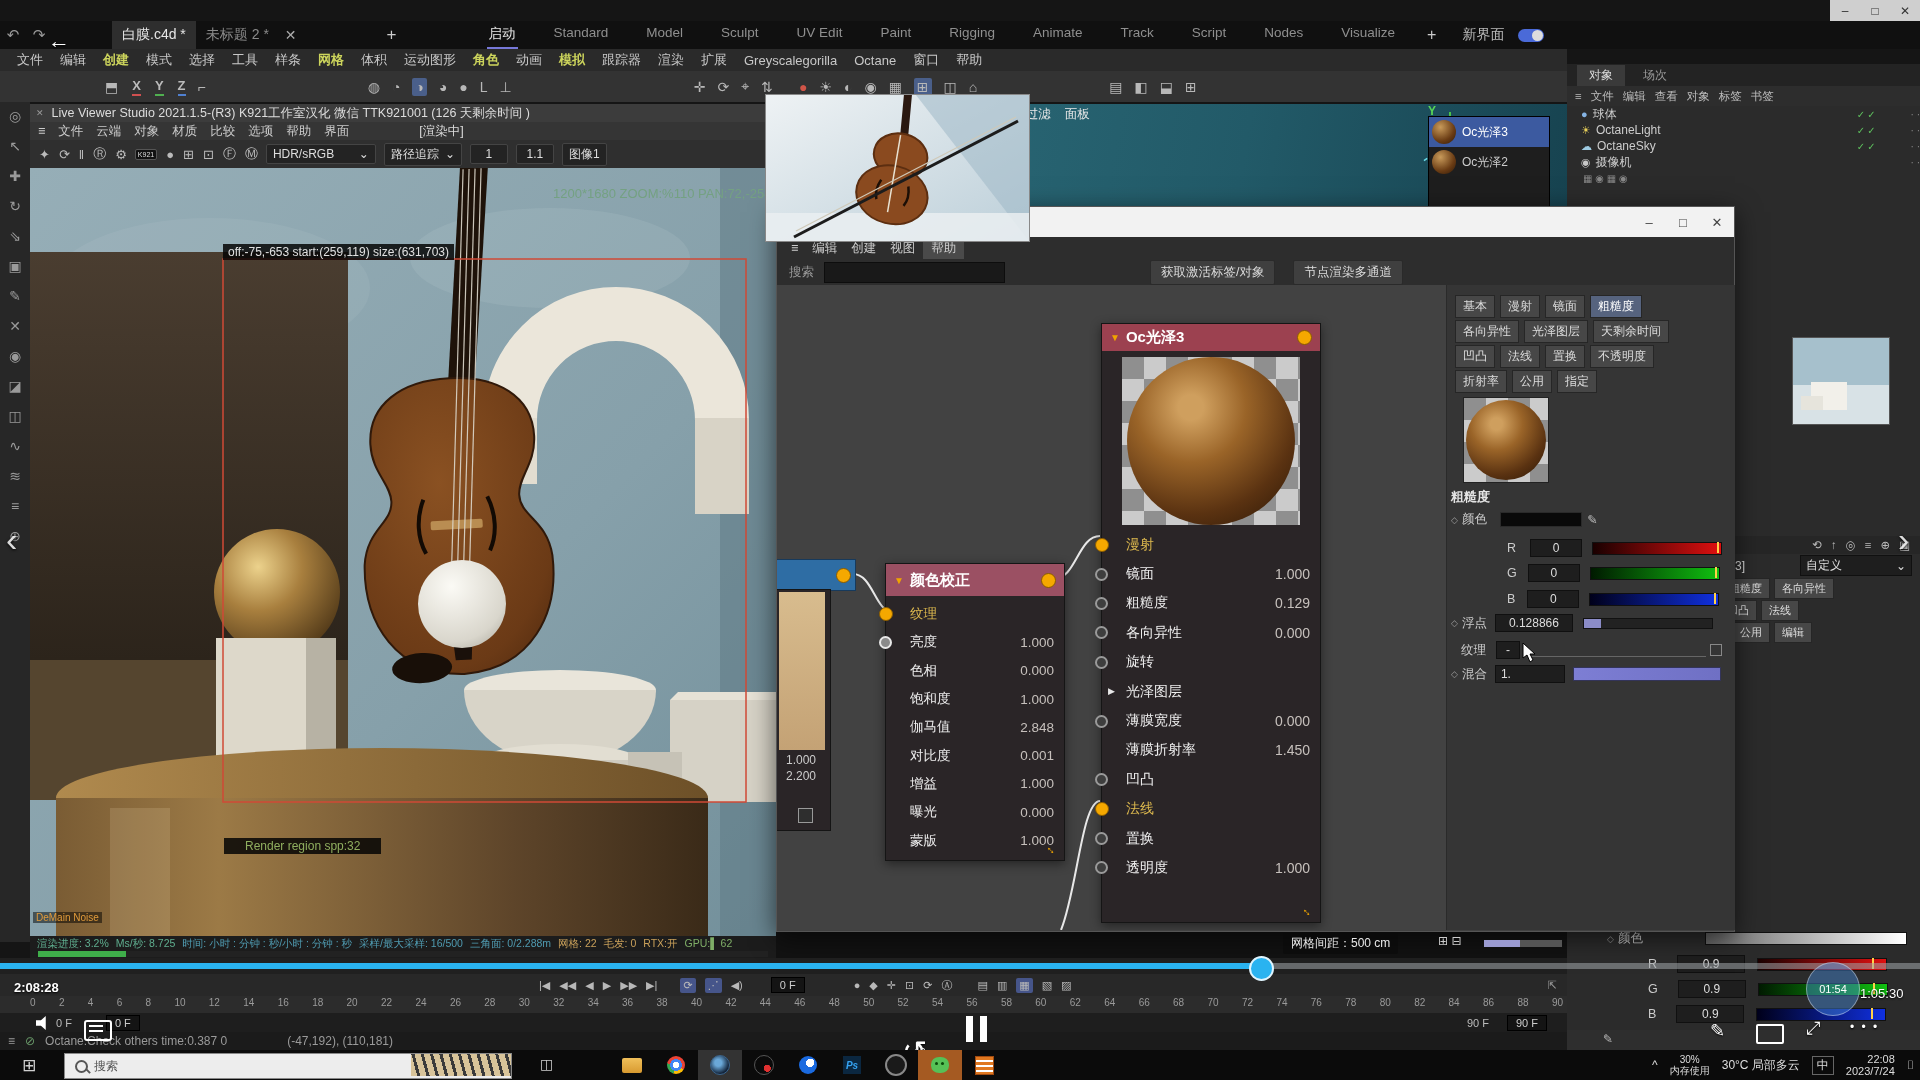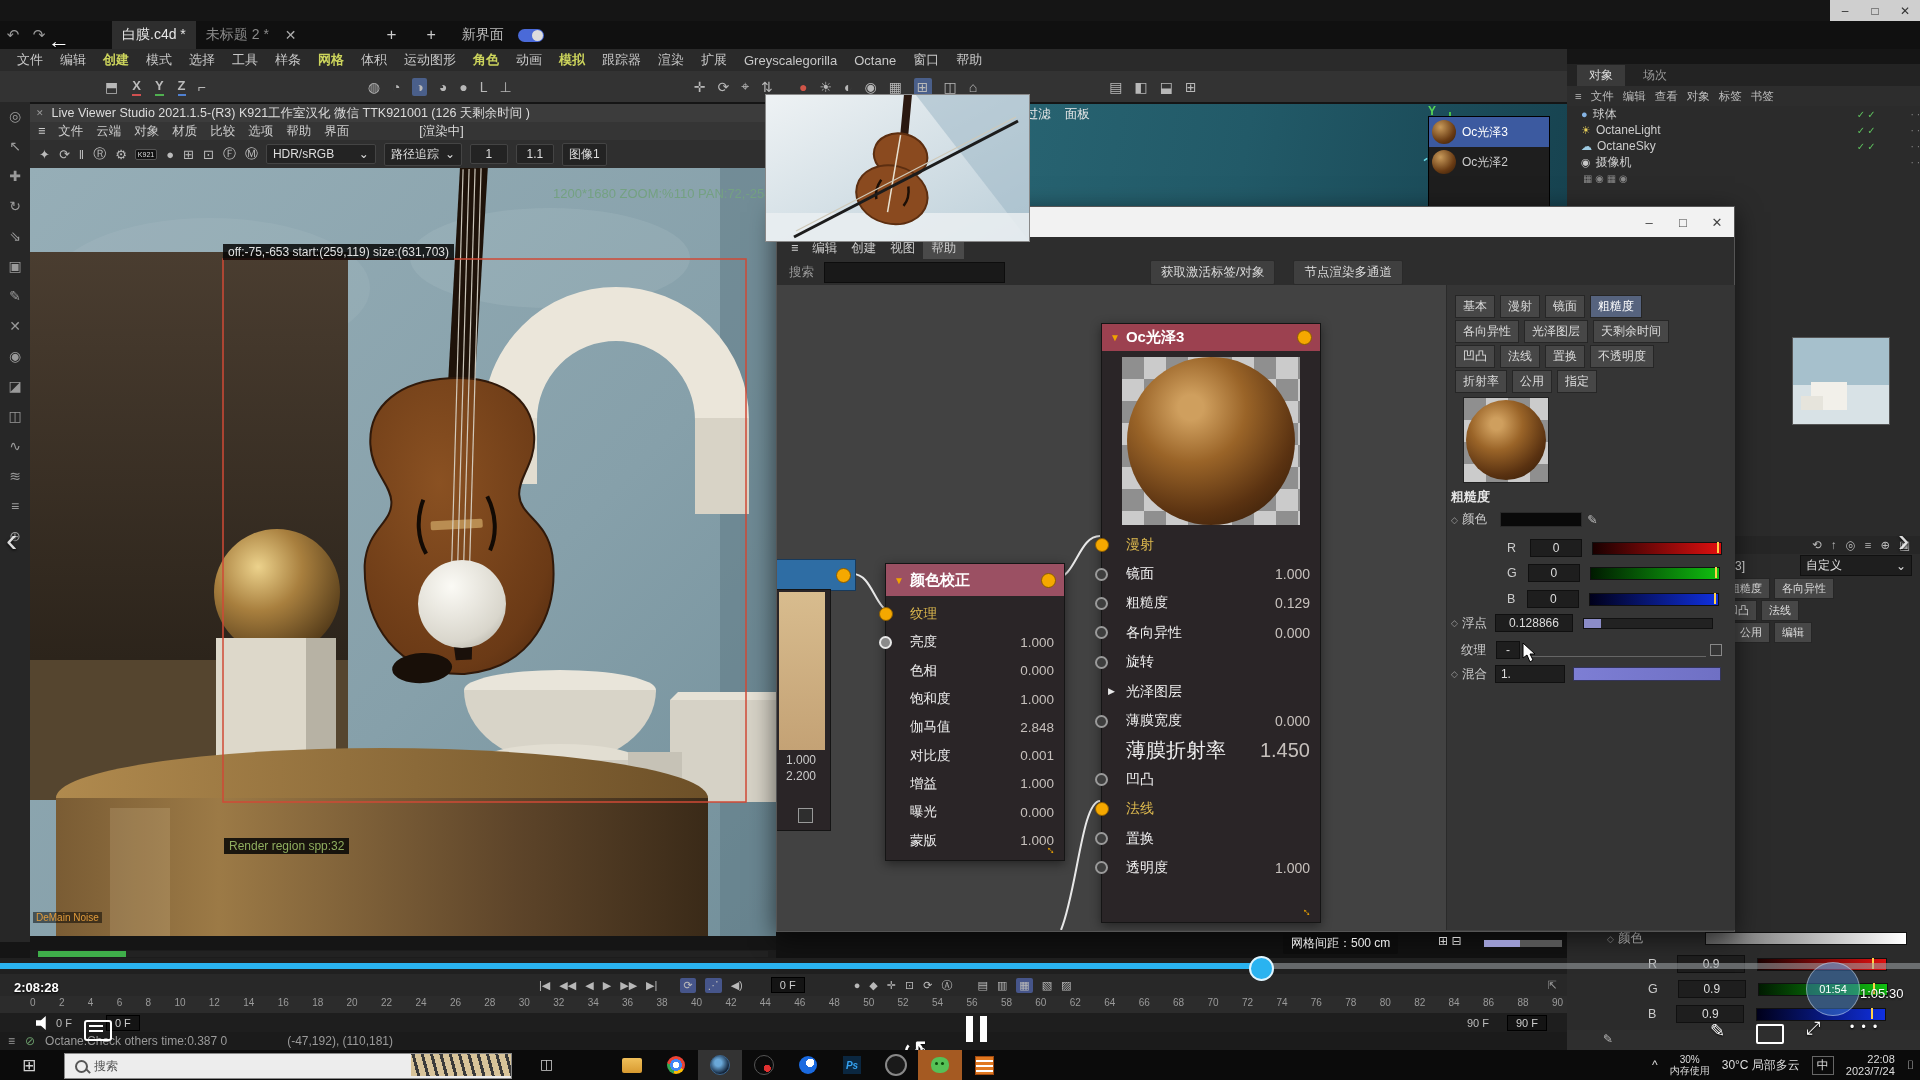--- a/index.html
+++ b/index.html
@@ -37,21 +37,21 @@
   .lvtitle{left:30px;top:104px;width:746px;height:18px;background:#3c3c3c;font-size:12.5px;color:#ddd;}
   .lvmenu{left:30px;top:122px;width:746px;height:18px;background:#353535;font-size:12.5px;color:#ccc;}
   .lvmenu span{margin-left:13px;}
   .lvtools{left:30px;top:140px;width:746px;height:28px;background:#2f2f2f;font-size:12px;color:#bbb;}
   .lvico{margin-left:9px;font-size:13px;}
   .combo{background:#232323;border:1px solid #444;border-radius:2px;padding:2px 6px;margin-left:8px;color:#ddd;font-size:12px;display:flex;align-items:center;gap:6px;}
   .k921{background:#111;border:1px solid #555;border-radius:2px;font-size:7px;padding:1px 2px;margin-left:8px;color:#ddd;}
   
   .chip{background:rgba(5,5,5,.85);padding:1px 5px;font-size:12px;color:#e0e0e0;}
   .greentx{color:#74a182;font-size:13px;}
-  .sppchip{background:rgba(5,5,5,.85);padding:1px 5px;font-size:12px;color:#8fae5f;}
+  .sppchip{background:rgba(5,5,5,.85);padding:1px 21px;font-size:12px;color:#8fae5f;}
   .noisetx{color:#e09a3a;font-size:10px;background:rgba(0,0,0,.5);padding:0 3px;}
   .gridpill{background:rgba(10,10,10,.6);color:#e8e8e8;font-size:12px;padding:2px 8px;border-radius:2px;}
   
   .tealvp{left:808px;top:104px;width:791px;height:102px;background:linear-gradient(100deg,#2c6b79 0%,#225a68 55%,#16414e 100%);}
   .vpmenu{position:absolute;left:28px;top:2px;font-size:12.5px;color:#e8e8e8;display:flex;gap:14px;}
   .vplabel{position:absolute;left:26px;top:20px;background:rgba(20,20,20,.55);color:#ddd;font-size:12px;padding:1px 6px;}
   
   .matlist{left:1428px;top:116px;width:120px;height:90px;background:#1e1e1e;border:1px solid #000;font-size:12px;}
   .matrow{height:30px;display:flex;align-items:center;gap:6px;padding-left:3px;color:#ccc;}
   .matrow.sel{background:#3c5aa0;color:#fff;}
@@ -192,20 +192,35 @@
 
     <div class="doctab active">
           <span>白膜.c4d *</span>
         </div>
         <div class="doctab dim">
           <span>未标题 2 *</span>
         </div>
       </div>
     <span style="color:#aaa;margin-left:6px">✕</span>
     <span style="color:#ccc;margin-left:90px;font-size:17px">+</span>
+    <div class="wsrow">
+
+    <span class="wsitem active">启动</span>
+        <span class="wsitem">Standard</span>
+        <span class="wsitem">Model</span>
+        <span class="wsitem">Sculpt</span>
+        <span class="wsitem">UV Edit</span>
+        <span class="wsitem">Paint</span>
+        <span class="wsitem">Rigging</span>
+        <span class="wsitem">Animate</span>
+        <span class="wsitem">Track</span>
+        <span class="wsitem">Script</span>
+        <span class="wsitem">Nodes</span>
+        <span class="wsitem">Visualize</span>
+      </div>
     <span style="color:#ccc;margin-left:30px;font-size:16px">+</span>
     <span style="color:#bbb;margin-left:26px">新界面</span>
     <span class="toggle" style="margin-left:14px"></span>
   </div>
 
   <div class="r menubar fr">
 
   <span class="mitem">文件</span>
       <span class="mitem">编辑</span>
       <span class="mitem accent">创建</span>
@@ -628,21 +643,21 @@
               <span class="nlabel">光泽图层</span>
               <span class="nvalue"></span>
             </div>
 
             <div class="nrow" style="height:29.4px;font-size:14px">
               <span class="port port-gray"></span>
               <span class="nlabel">薄膜宽度</span>
               <span class="nvalue">0.000</span>
             </div>
 
-            <div class="nrow" style="height:29.4px;font-size:20px">
+            <div class="nrow" style="height:29.4px;font-size:14px">
 
               <span class="nlabel">薄膜折射率</span>
               <span class="nvalue">1.450</span>
             </div>
 
             <div class="nrow" style="height:29.4px;font-size:14px">
               <span class="port port-gray"></span>
               <span class="nlabel">凹凸</span>
               <span class="nvalue"></span>
             </div>
@@ -866,20 +881,32 @@
         <div class="arow rgbrow" style="left: 81px; width: 262px; top: 941px;">
           <span>B</span>
           <span class="valbox" style="width:56px;margin-left:20px">0.9</span>
           <span class="gbar bar-blue" style="width:128px;margin-left:12px">
             <i class="mark" style="right:12px"></i>
           </span>
         </div>
       </div>
   </div>
 
+  <div class="r ostat">
+
+  <span class="seg-green">渲染进度: 3.2%</span>
+      <span class="seg-green">Ms/秒: 8.725</span>
+      <span class="seg-cyan">时间: 小时 : 分钟 : 秒/小时 : 分钟 : 秒</span>
+      <span class="seg-cyan">采样/最大采样: 16/500</span>
+      <span class="seg-cyan">三角面: 0/2.288m</span>
+      <span class="seg-orange">网格: 22</span>
+      <span class="seg-orange">毛发: 0</span>
+      <span class="seg-orange">RTX:开</span>
+      <span class="seg-lime">GPU:▌ 62</span>
+    </div>
   <div class="r" style="left:30px;top:950px;width:746px;height:8px;background:#1c1c1c">
     <div class="oprog" style="left:8px;top:1px">
         <i></i>
       </div>
   </div>
   <div class="r midstrip"></div>
   <div class="r gridpill tx" style="left:1283px;top:933px;z-index:25">网格间距：500 cm</div>
   <span class="r" style="left:1438px;top:934px;color:#ccc;font-size:12px;z-index:25">⊞ ⊟</span>
   <span class="r" style="left:1484px;top:940px;width:78px;height:7px;background:#555;z-index:25">
       <i style="display:block;width:36px;height:7px;background:#9a9ad0"></i>

